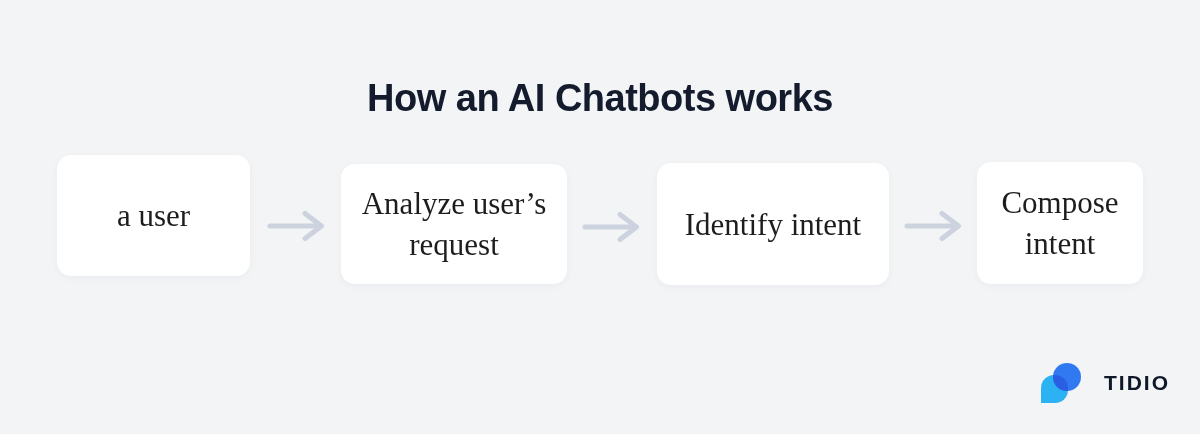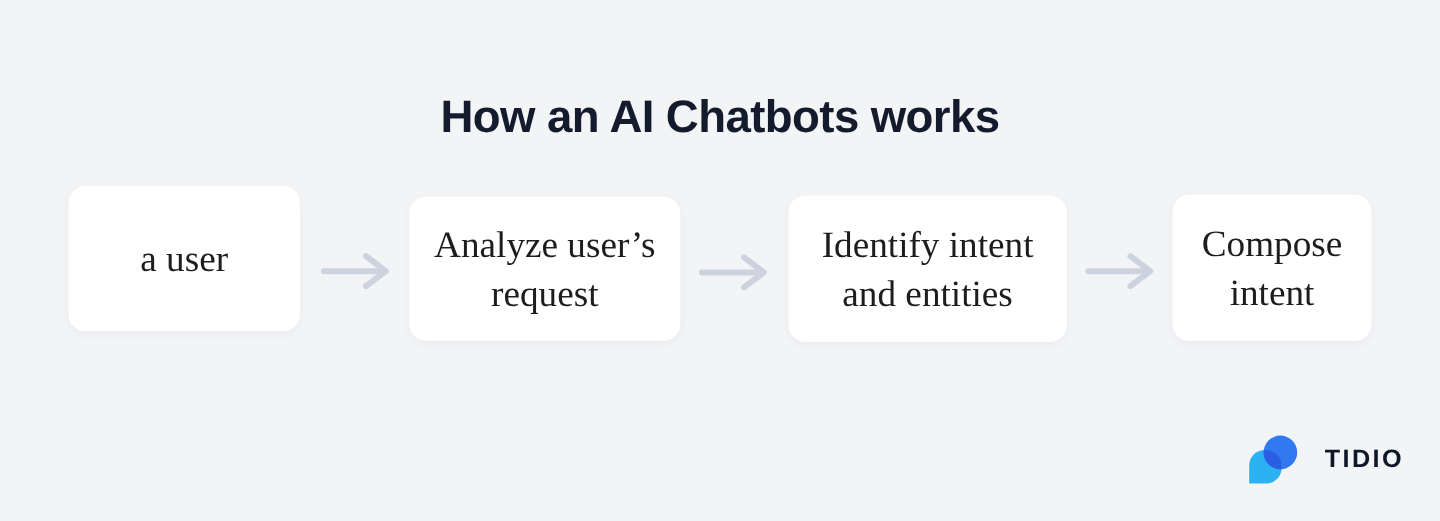--- a/index.html
+++ b/index.html
@@ -100,21 +100,20 @@
     <span>request</span>
   </div>
 
   <svg class="arrow arrow2" viewBox="0 0 60 32" aria-hidden="true">
     <line x1="4" y1="16" x2="50" y2="16"></line>
     <polyline points="39,3.5 55.5,16 39,28.5"></polyline>
   </svg>
 
   <div class="card card3">
     <span>Identify intent</span>
-    <span>and entities</span>
   </div>
 
   <svg class="arrow arrow3" viewBox="0 0 60 32" aria-hidden="true">
     <line x1="4" y1="16" x2="50" y2="16"></line>
     <polyline points="39,3.5 55.5,16 39,28.5"></polyline>
   </svg>
 
   <div class="card card4">
     <span>Compose</span>
     <span>intent</span>

